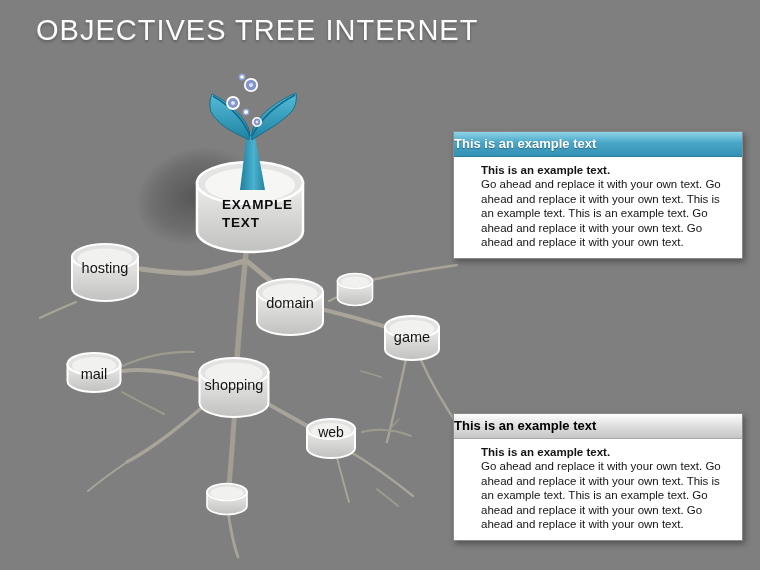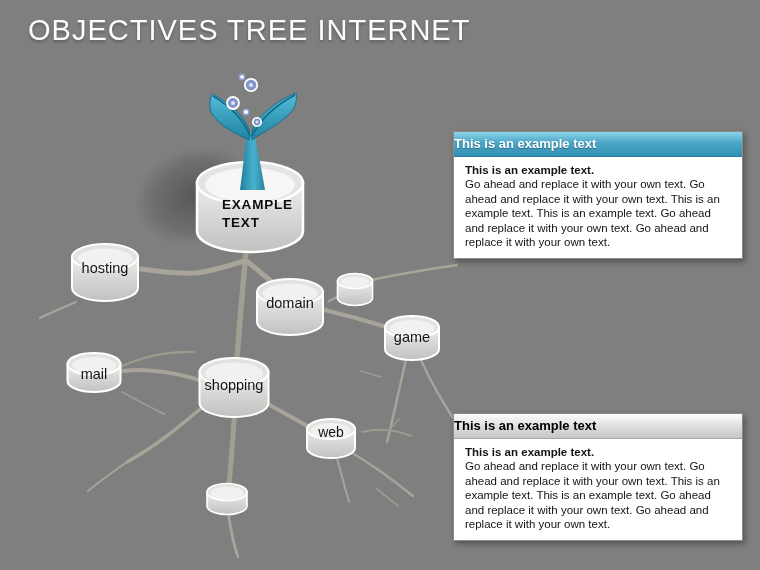--- a/index.html
+++ b/index.html
@@ -2,21 +2,21 @@
 <html><head>
 <meta charset="utf-8">
 <style>
   html,body{margin:0;padding:0;}
   body{
     width:760px;height:570px;position:relative;overflow:hidden;
     background:#7f7f7f;
     font-family:"Liberation Sans", sans-serif;
   }
   .page-title{
-    position:absolute;left:28px;top:14px;
+    position:absolute;left:36px;top:14px;
     font-size:29px;letter-spacing:1px;color:#fcfcfc;
     text-shadow:0 2px 3px rgba(0,0,0,0.28);
     white-space:nowrap;
   }
   .diagram{position:absolute;left:0;top:0;}
   .callout{
     position:absolute;left:453px;width:288px;
     background:#ffffff;border:1px solid #8a8a8a;
     box-shadow:2px 3px 6px rgba(0,0,0,0.35);
   }
@@ -29,21 +29,21 @@
   .header-teal{
     background:linear-gradient(#8ed4e8, #49a6c6 45%, #3391b4);
     color:#ffffff;border-bottom:1px solid #2a7d9c;
     text-shadow:0 1px 1px rgba(0,0,0,0.35);
   }
   .header-gray{
     background:linear-gradient(#fdfdfd, #dcdcdc 55%, #c6c6c6);
     color:#000000;border-bottom:1px solid #a8a8a8;
   }
   .callout-body{
-    padding:6px 11px 8px 11px;
+    padding:6px 11px 8px 27px;
     font-size:11.5px;line-height:1.26;color:#141414;
   }
   .body-title{display:block;font-weight:bold;}
 </style>
 </head>
 <body>
 
 <div class="page-title">OBJECTIVES TREE INTERNET</div>
 
 <svg class="diagram" width="760" height="570" viewBox="0 0 760 570">

